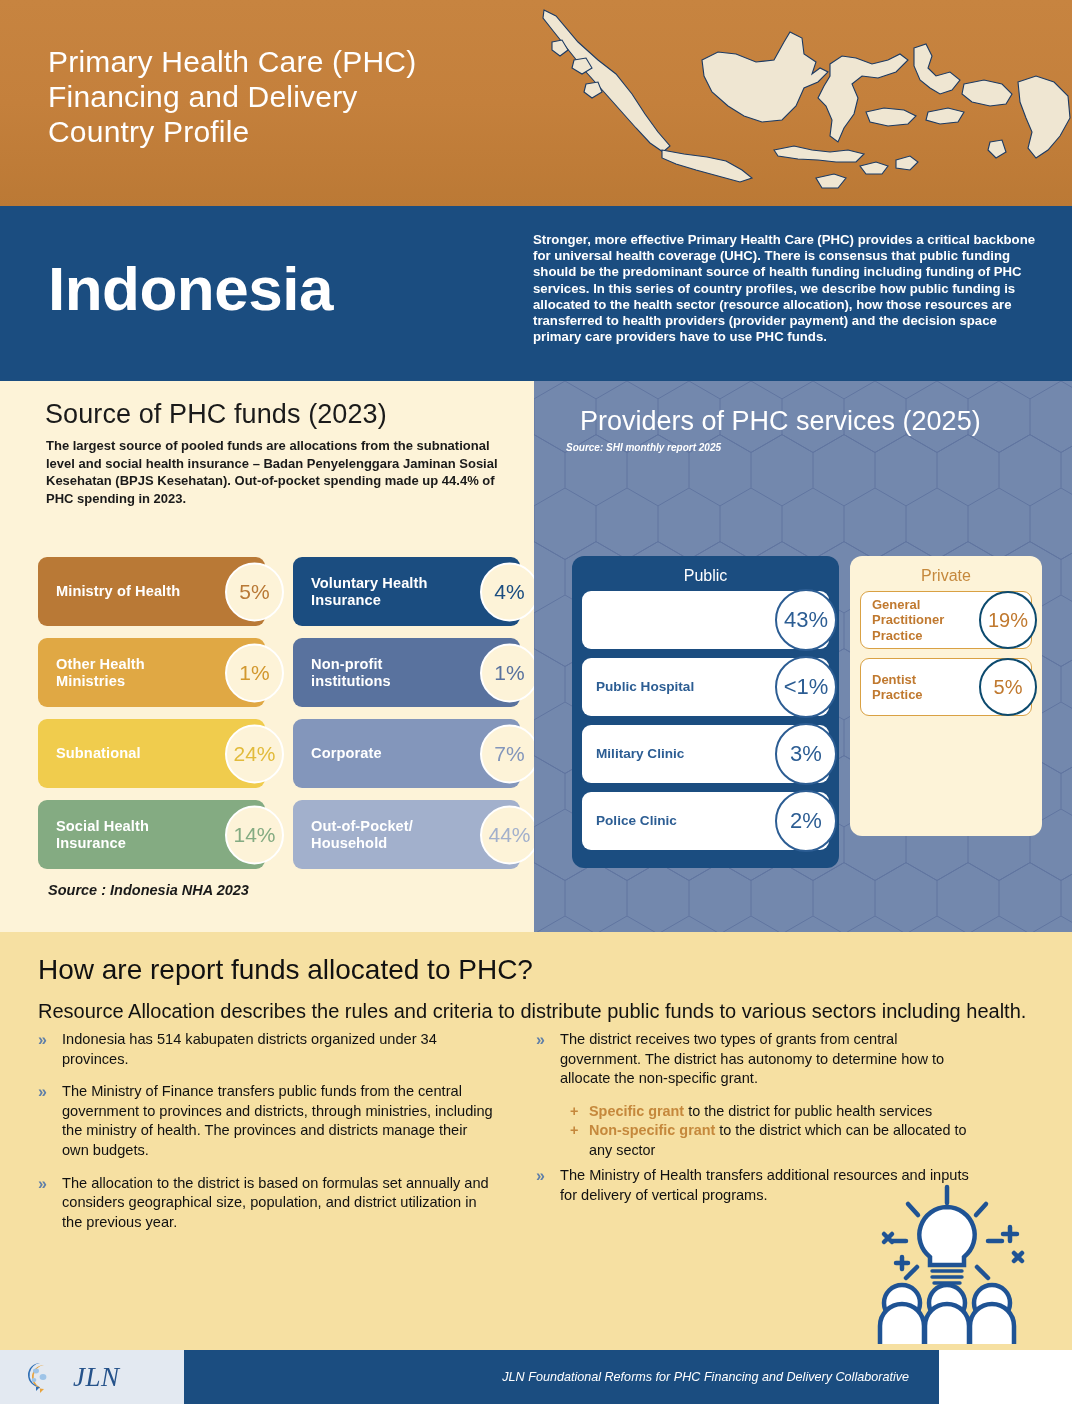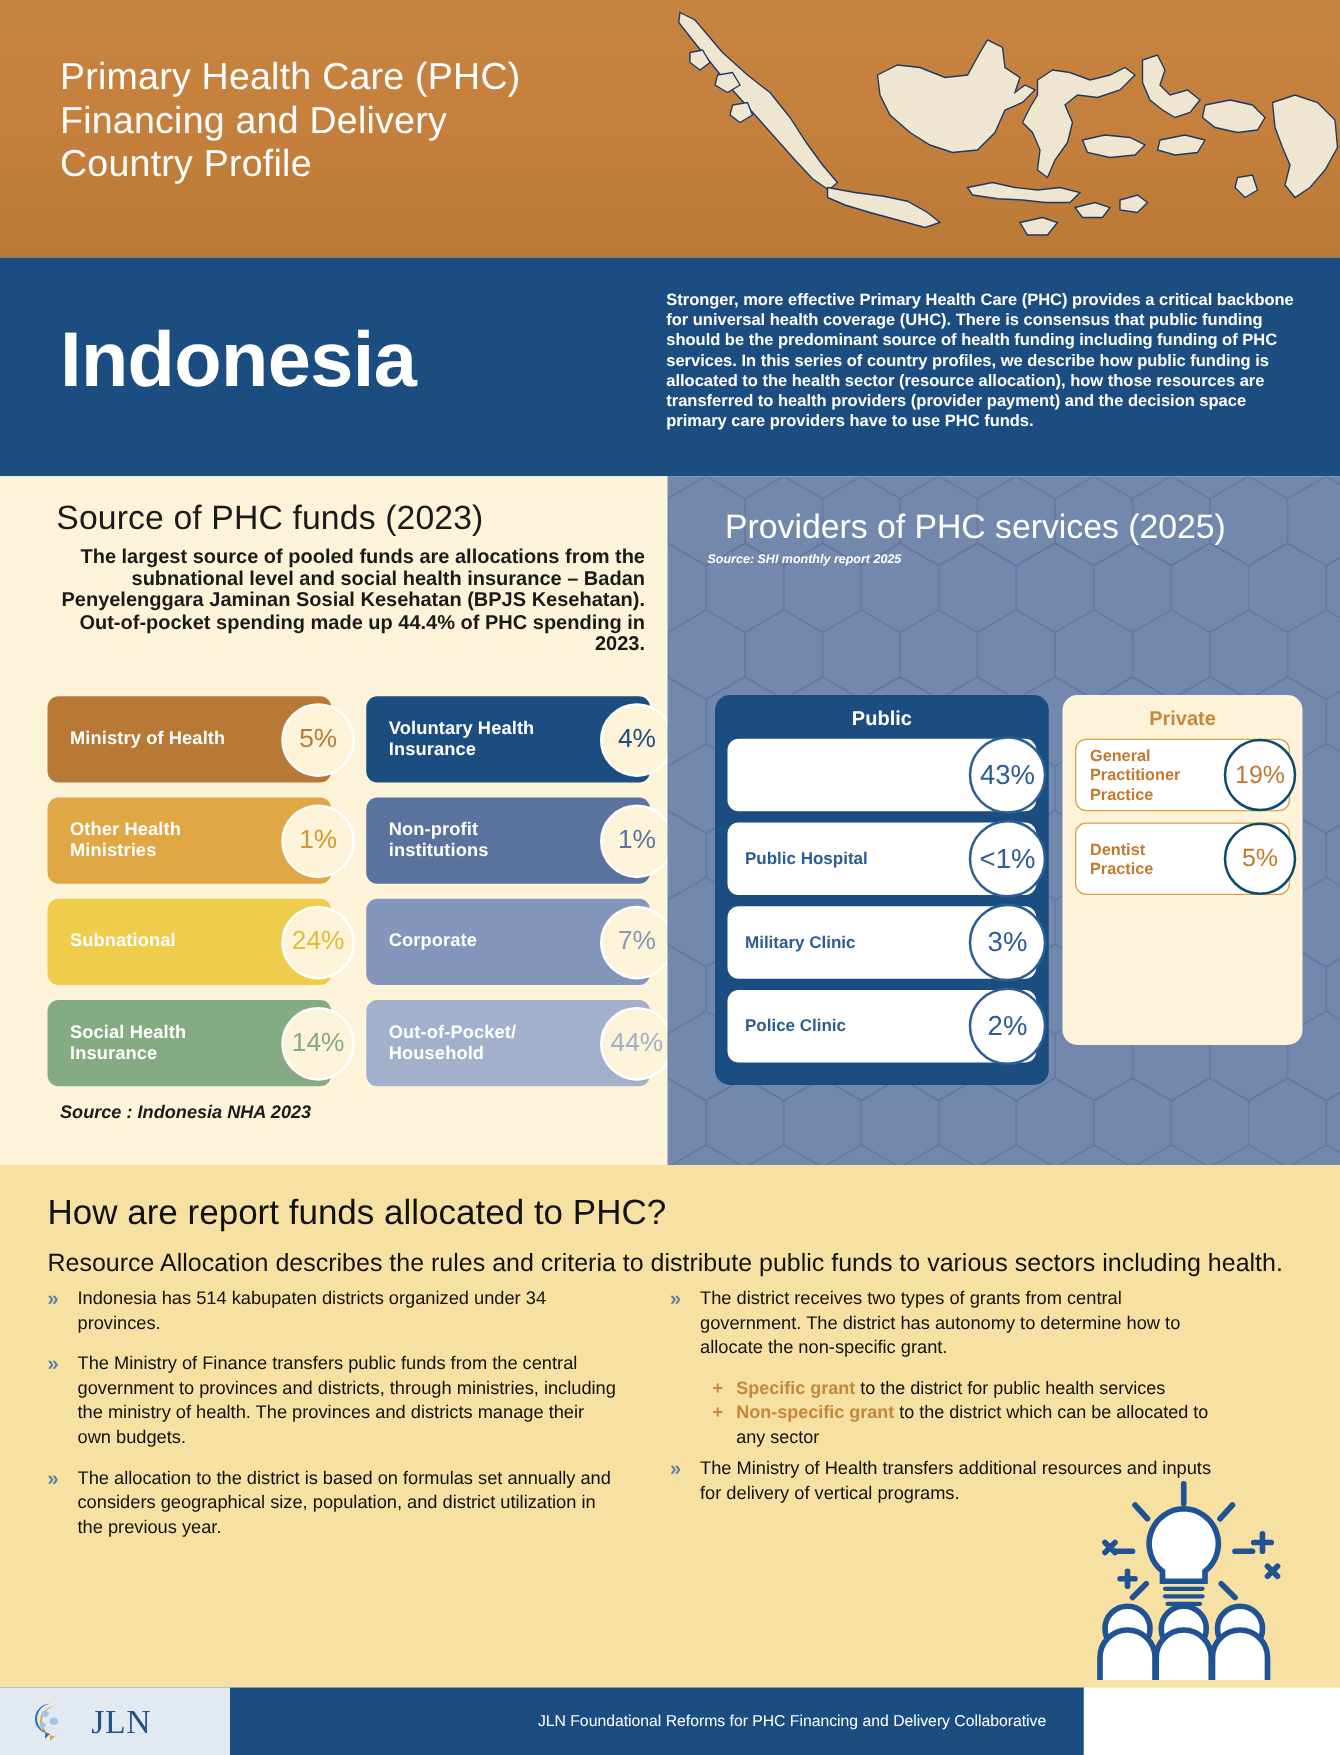--- a/index.html
+++ b/index.html
@@ -51,21 +51,21 @@
     overflow: hidden;
   }
   .hexbg { position: absolute; inset: 0; opacity: 0.38; }
 
   .sec-title-dark {
     position: absolute; left: 45px; top: 18px;
     font-size: 27px; color: #1a1a1a; font-weight: 400; letter-spacing: 0.1px;
   }
   .sec-sub {
     position: absolute; left: 46px; top: 56px; width: 470px;
-    font-size: 16px; line-height: 17.6px; color: #1a1a1a; font-weight: 600; text-align: right;
+    font-size: 13px; line-height: 17.6px; color: #1a1a1a; font-weight: 600;
   }
   .sec-title-light {
     position: absolute; left: 46px; top: 25px;
     font-size: 27px; color: #ffffff; font-weight: 400; text-align: center;
   }
   .sec-src-light {
     position: absolute; left: 32px; top: 61px;
     font-size: 10px; color: #ffffff; font-weight: 700; font-style: italic;
   }
   .src-note {
@@ -97,21 +97,21 @@
   
   .panel-public {
     position: absolute; left: 38px; top: 175px; width: 267px; height: 312px;
     background: #1b4d80; border-radius: 12px;
   }
   .panel-private {
     position: absolute; left: 316px; top: 175px; width: 192px; height: 280px;
     background: #fdf3d8; border-radius: 12px;
   }
   .panel-head {
-    text-align: center; font-size: 16px; font-weight: 700; padding-top: 11px;
+    text-align: center; font-size: 16px; font-weight: 400; padding-top: 11px;
   }
   .panel-head.pub { color: #ffffff; }
   .panel-head.priv { color: #c5883c; }
   .prow-wrap { padding: 6px 10px 0 10px; display: flex; flex-direction: column; gap: 9px; }
   .prow {
     position: relative; height: 58px; border-radius: 9px; background: #fff;
     display: flex; align-items: center;
   }
   .prow.priv { border: 1.6px solid #d9a144; }
   .prow .plabel {
@@ -147,21 +147,21 @@
   .bullet { display: flex; gap: 11px; margin-bottom: 13px; }
   .bullet .chev { color: #5f7fa8; font-size: 16px; line-height: 19px; flex: 0 0 13px; font-weight: 600; }
   .bullet .btxt { font-size: 14.6px; line-height: 19.6px; color: #111; }
   .sublist { margin: 2px 0 6px 34px; }
   .subitem { display: flex; gap: 9px; font-size: 14.4px; line-height: 19.5px; color: #111; }
   .subitem .plus { color: #c5883c; font-weight: 700; flex: 0 0 10px; }
   .hl { color: #c5883c; font-weight: 700; }
   .bulb { position: absolute; right: 40px; bottom: 6px; width: 170px; height: 165px; }
 
   
-  .footer { position: absolute; left: 0; top: 1350px; width: 867px; height: 54px; background: #1b4d80; }
+  .footer { position: absolute; left: 0; top: 1350px; width: 939px; height: 54px; background: #1b4d80; font-style: italic; }
   .footer-logo {
     position: absolute; left: 0; top: 0; width: 184px; height: 54px;
     background: #e3e9f1; display: flex; align-items: center; padding-left: 26px; gap: 7px;
   }
   .footer-logo .jln { color: #25528a; font-size: 27px; font-family: "Liberation Serif", serif; letter-spacing: 0.5px; }
   .footer-text {
     position: absolute; right: 30px; top: 0; height: 54px;
     display: flex; align-items: center; color: #fff; font-size: 12.6px; font-weight: 400;
   }
 </style>

